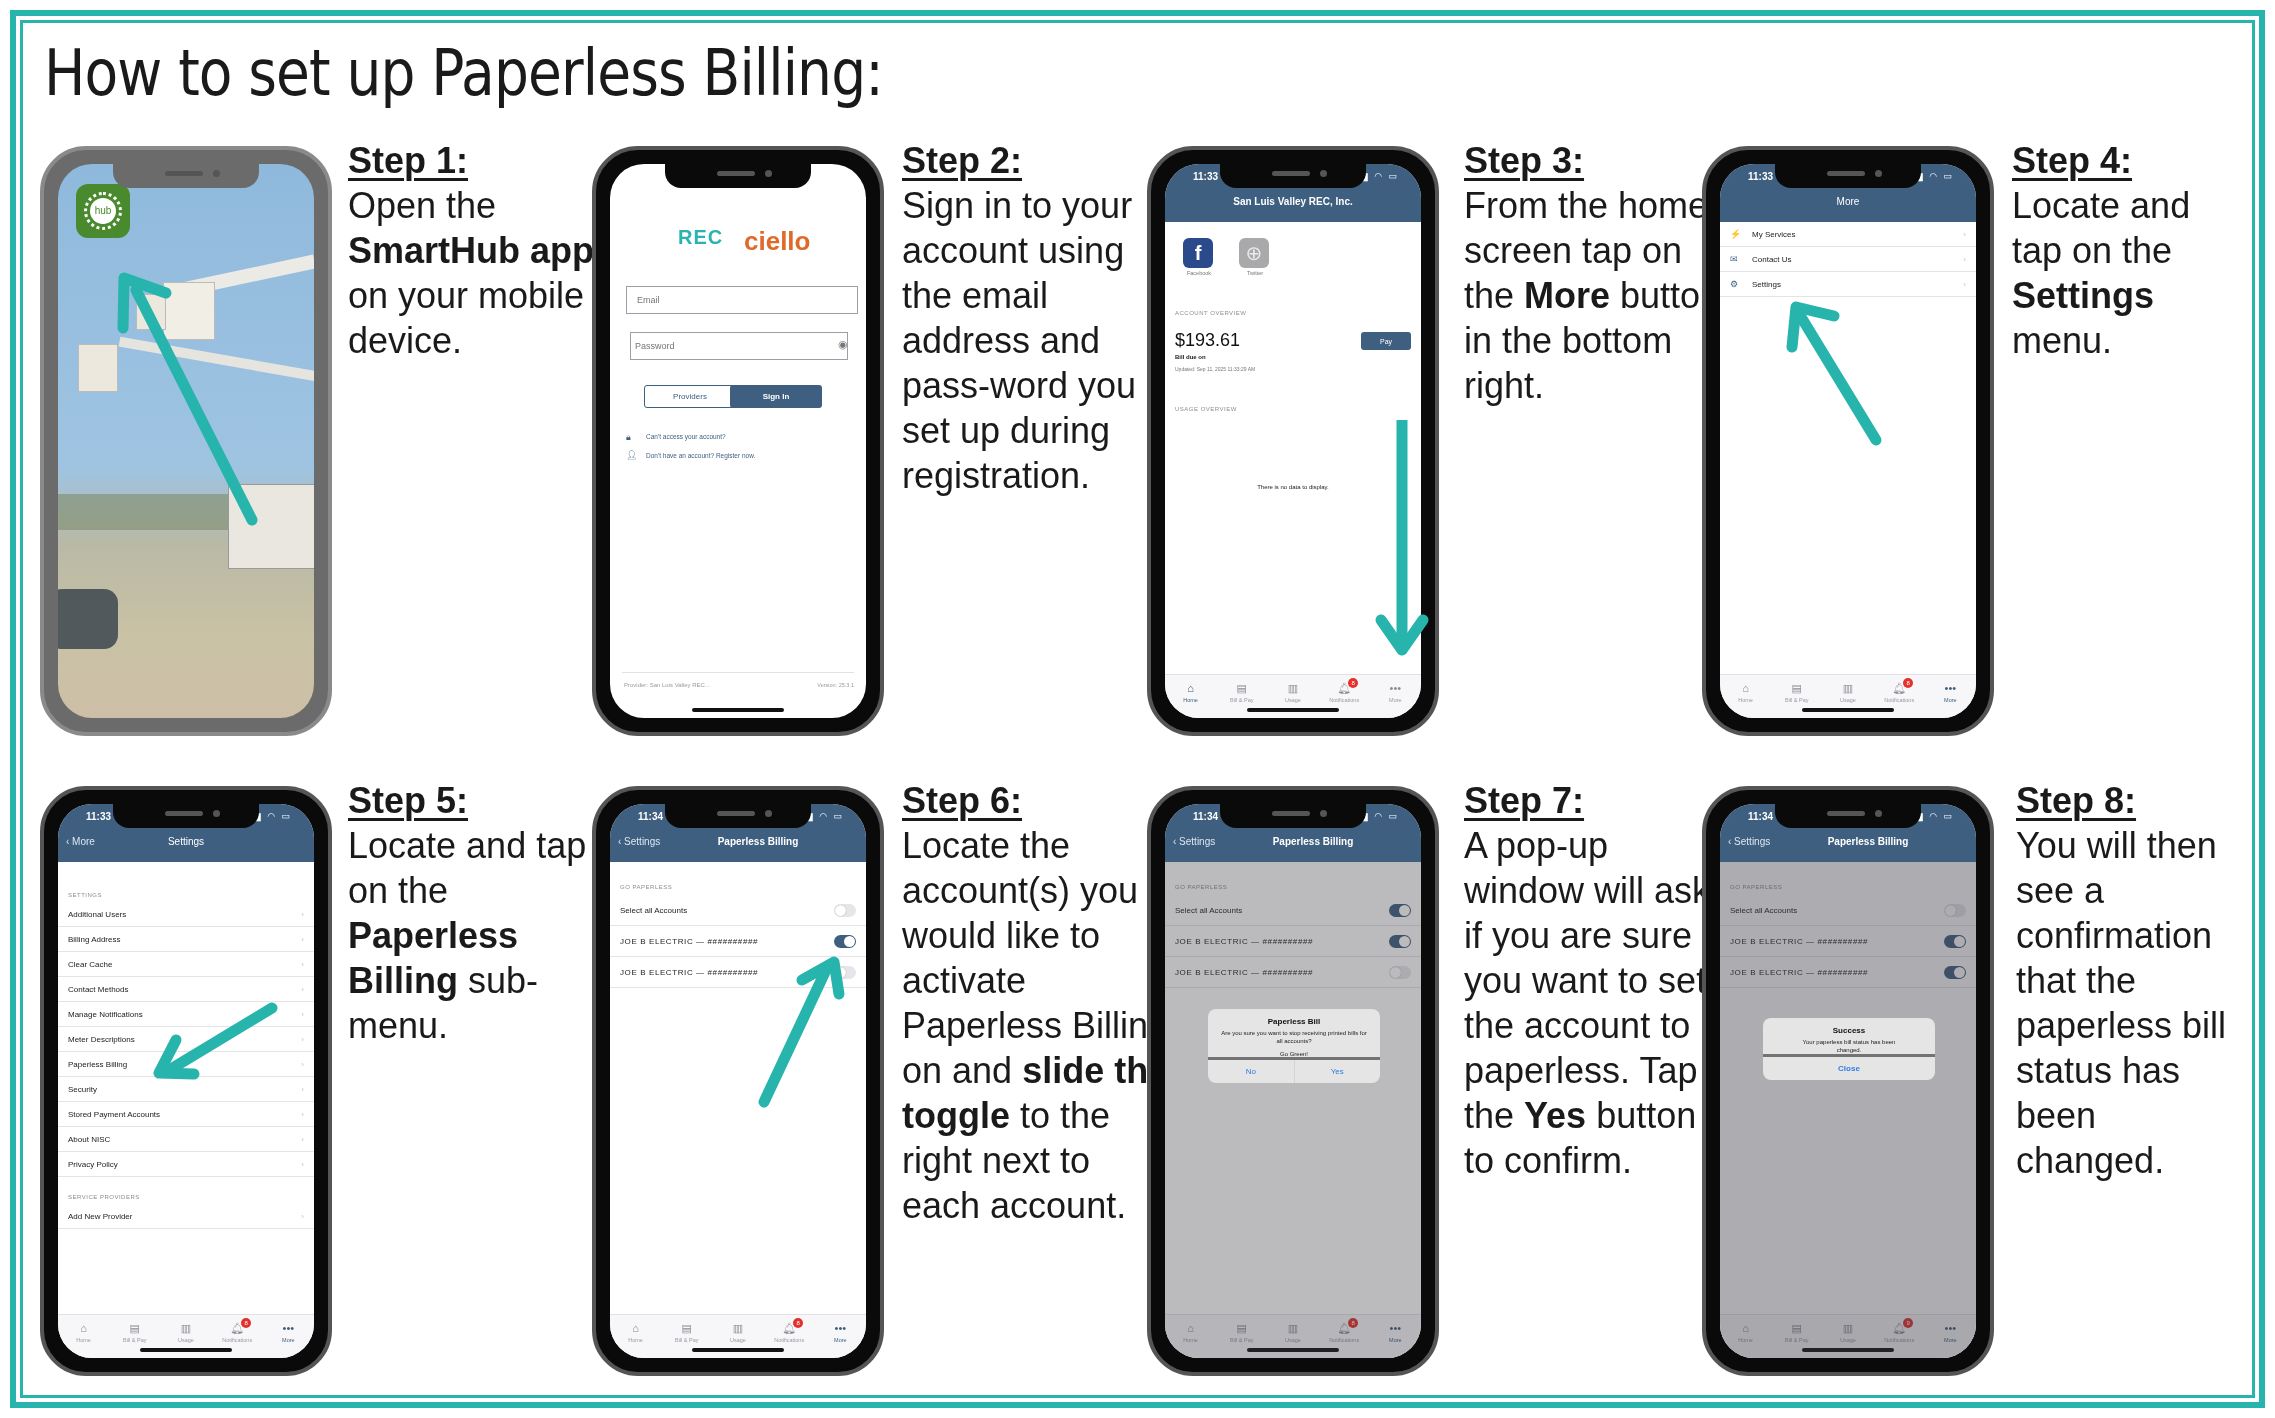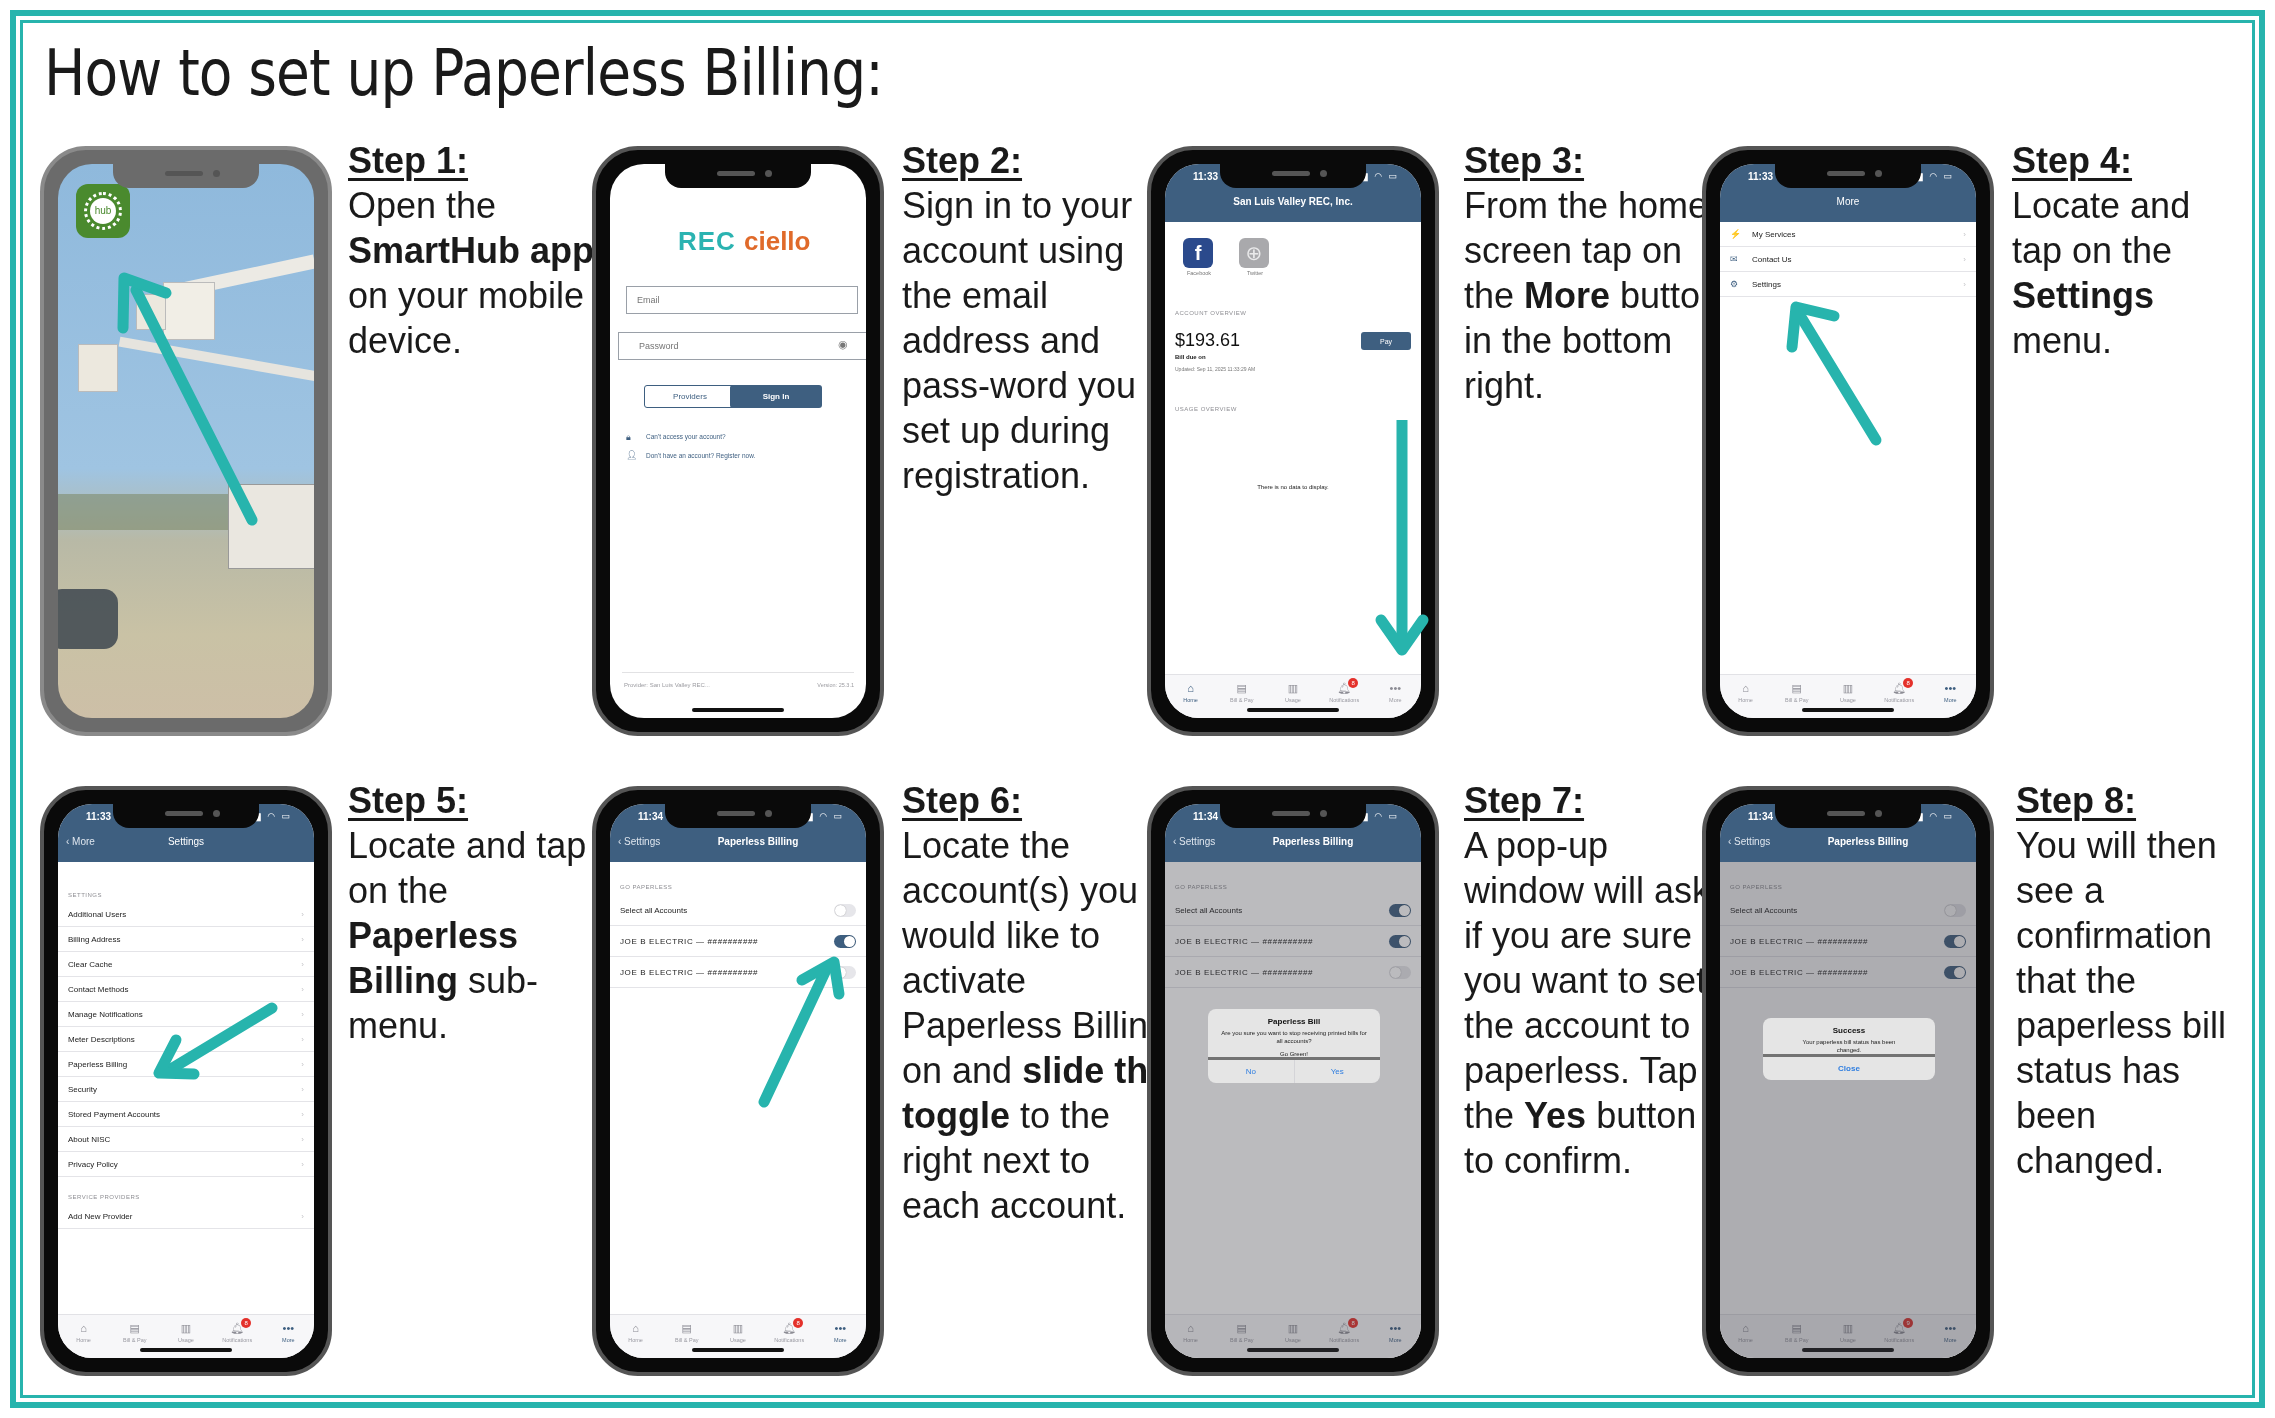--- a/index.html
+++ b/index.html
@@ -104,24 +104,24 @@
     <polyline points="79,178 80,128 122,143" fill="none" stroke="#27b4ad" stroke-width="11" stroke-linecap="round" stroke-linejoin="round"></polyline>
   </svg>
 </div>
 
 <div class="phone" style="left:592px; top:146px;">
   <div class="screen">
     <div class="notch">
         <div class="speaker"></div>
         <div class="cam"></div>
       </div>
-    <div style="position:absolute;left:68px;top:62px;font-size:26px;font-weight:700;color:#2bb3b1;letter-spacing:1px;">REC</div>
+    <div style="position:absolute;left:68px;top:62px;font-size:20px;font-weight:700;color:#2bb3b1;letter-spacing:1px;">REC</div>
     <div style="position:absolute;left:134px;top:62px;font-size:26px;font-weight:700;color:#e06a2a;">ciello</div>
     <input style="position: absolute; left: 16px; top: 122px; width: 232px; height: 28px; border: 1px solid rgb(154, 160, 168); font-size: 9px; padding-left: 10px; color: rgb(170, 170, 170);" placeholder="Email">
-    <input style="position: absolute; left: 8px; top: 168px; width: 253px; height: 28px; border: 1px solid rgb(154, 160, 168); font-size: 9px; padding-left: 20px;" placeholder="Password">
+    <input style="position: absolute; left: 20px; top: 168px; width: 218px; height: 28px; border: 1px solid rgb(154, 160, 168); font-size: 9px; padding-left: 4px;" placeholder="Password">
     <span style="position:absolute;left:228px;top:174px;font-size:11px;color:#777;">◉</span>
     <button style="position:absolute;left:34px;top:221px;width:92px;height:23px;border:1px solid #3e5f80;border-radius:3px;background:#fff;color:#3e5f80;font-size:8px;font-family:'Liberation Sans',sans-serif;">Providers</button>
     <button style="position:absolute;left:120px;top:221px;width:92px;height:23px;border:none;border-radius:3px;background:#3e5f80;color:#fff;font-size:8px;font-weight:700;font-family:'Liberation Sans',sans-serif;">Sign In</button>
     <span style="position:absolute;left:16px;top:268px;font-size:9px;color:#3e5f80;">🔒︎</span>
     <a style="position:absolute;left:36px;top:269px;font-size:6.5px;color:#3e5f80;">Can't access your account?</a>
     <span style="position:absolute;left:16px;top:286px;font-size:9px;color:#3e5f80;">👤︎</span>
     <a style="position:absolute;left:36px;top:288px;font-size:6.5px;color:#3e5f80;">Don't have an account? Register now.</a>
     <div style="position:absolute;left:12px;right:12px;top:508px;border-top:1px solid #e2e2e4;"></div>
     <span style="position:absolute;left:14px;top:518px;font-size:6px;color:#9b9ba0;">Provider: San Luis Valley REC...</span>
     <span style="position:absolute;right:12px;top:518px;font-size:5.5px;color:#9b9ba0;">Version: 25.3.1</span>

